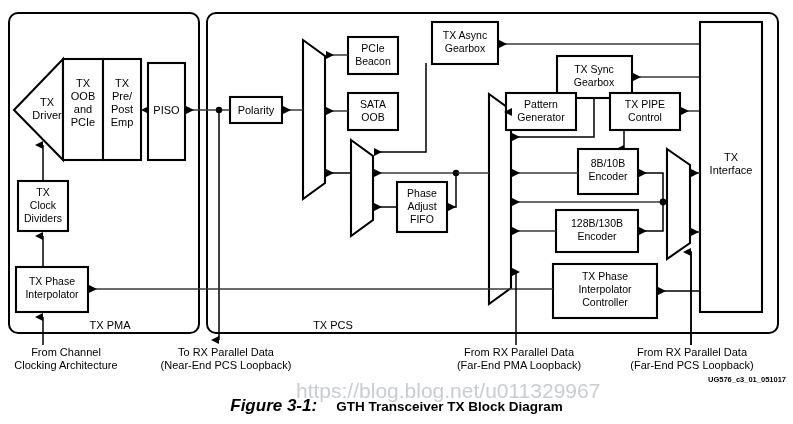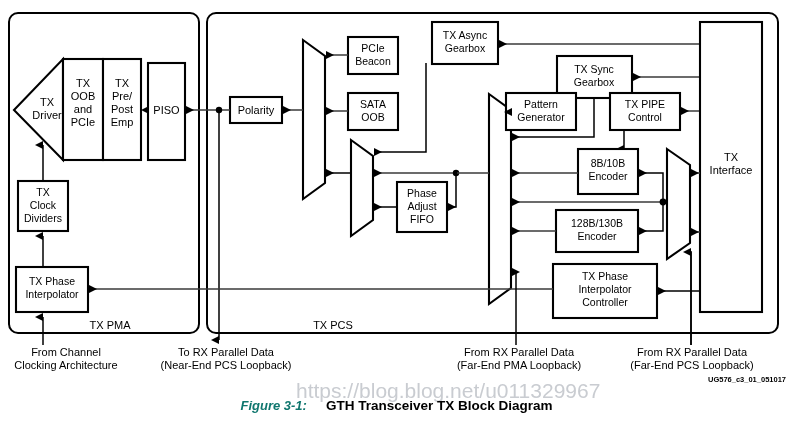--- a/index.html
+++ b/index.html
@@ -81,24 +81,24 @@
   }
   .caption-wrap {
     position: absolute;
     left: 0;
     top: 396px;
     width: 793px;
     text-align: center;
     white-space: nowrap;
   }
   .caption-wrap .cf {
-    font-size: 13px;
+    font-size: 17px;
     font-style: italic;
     font-weight: bold;
-    color: #0f766e;
+    color: #000000;
   }
   .caption-wrap .ct {
     font-size: 13.5px;
     font-weight: bold;
     color: #000;
     margin-left: 19px;
   }
 </style>
 </head>
 <body>

